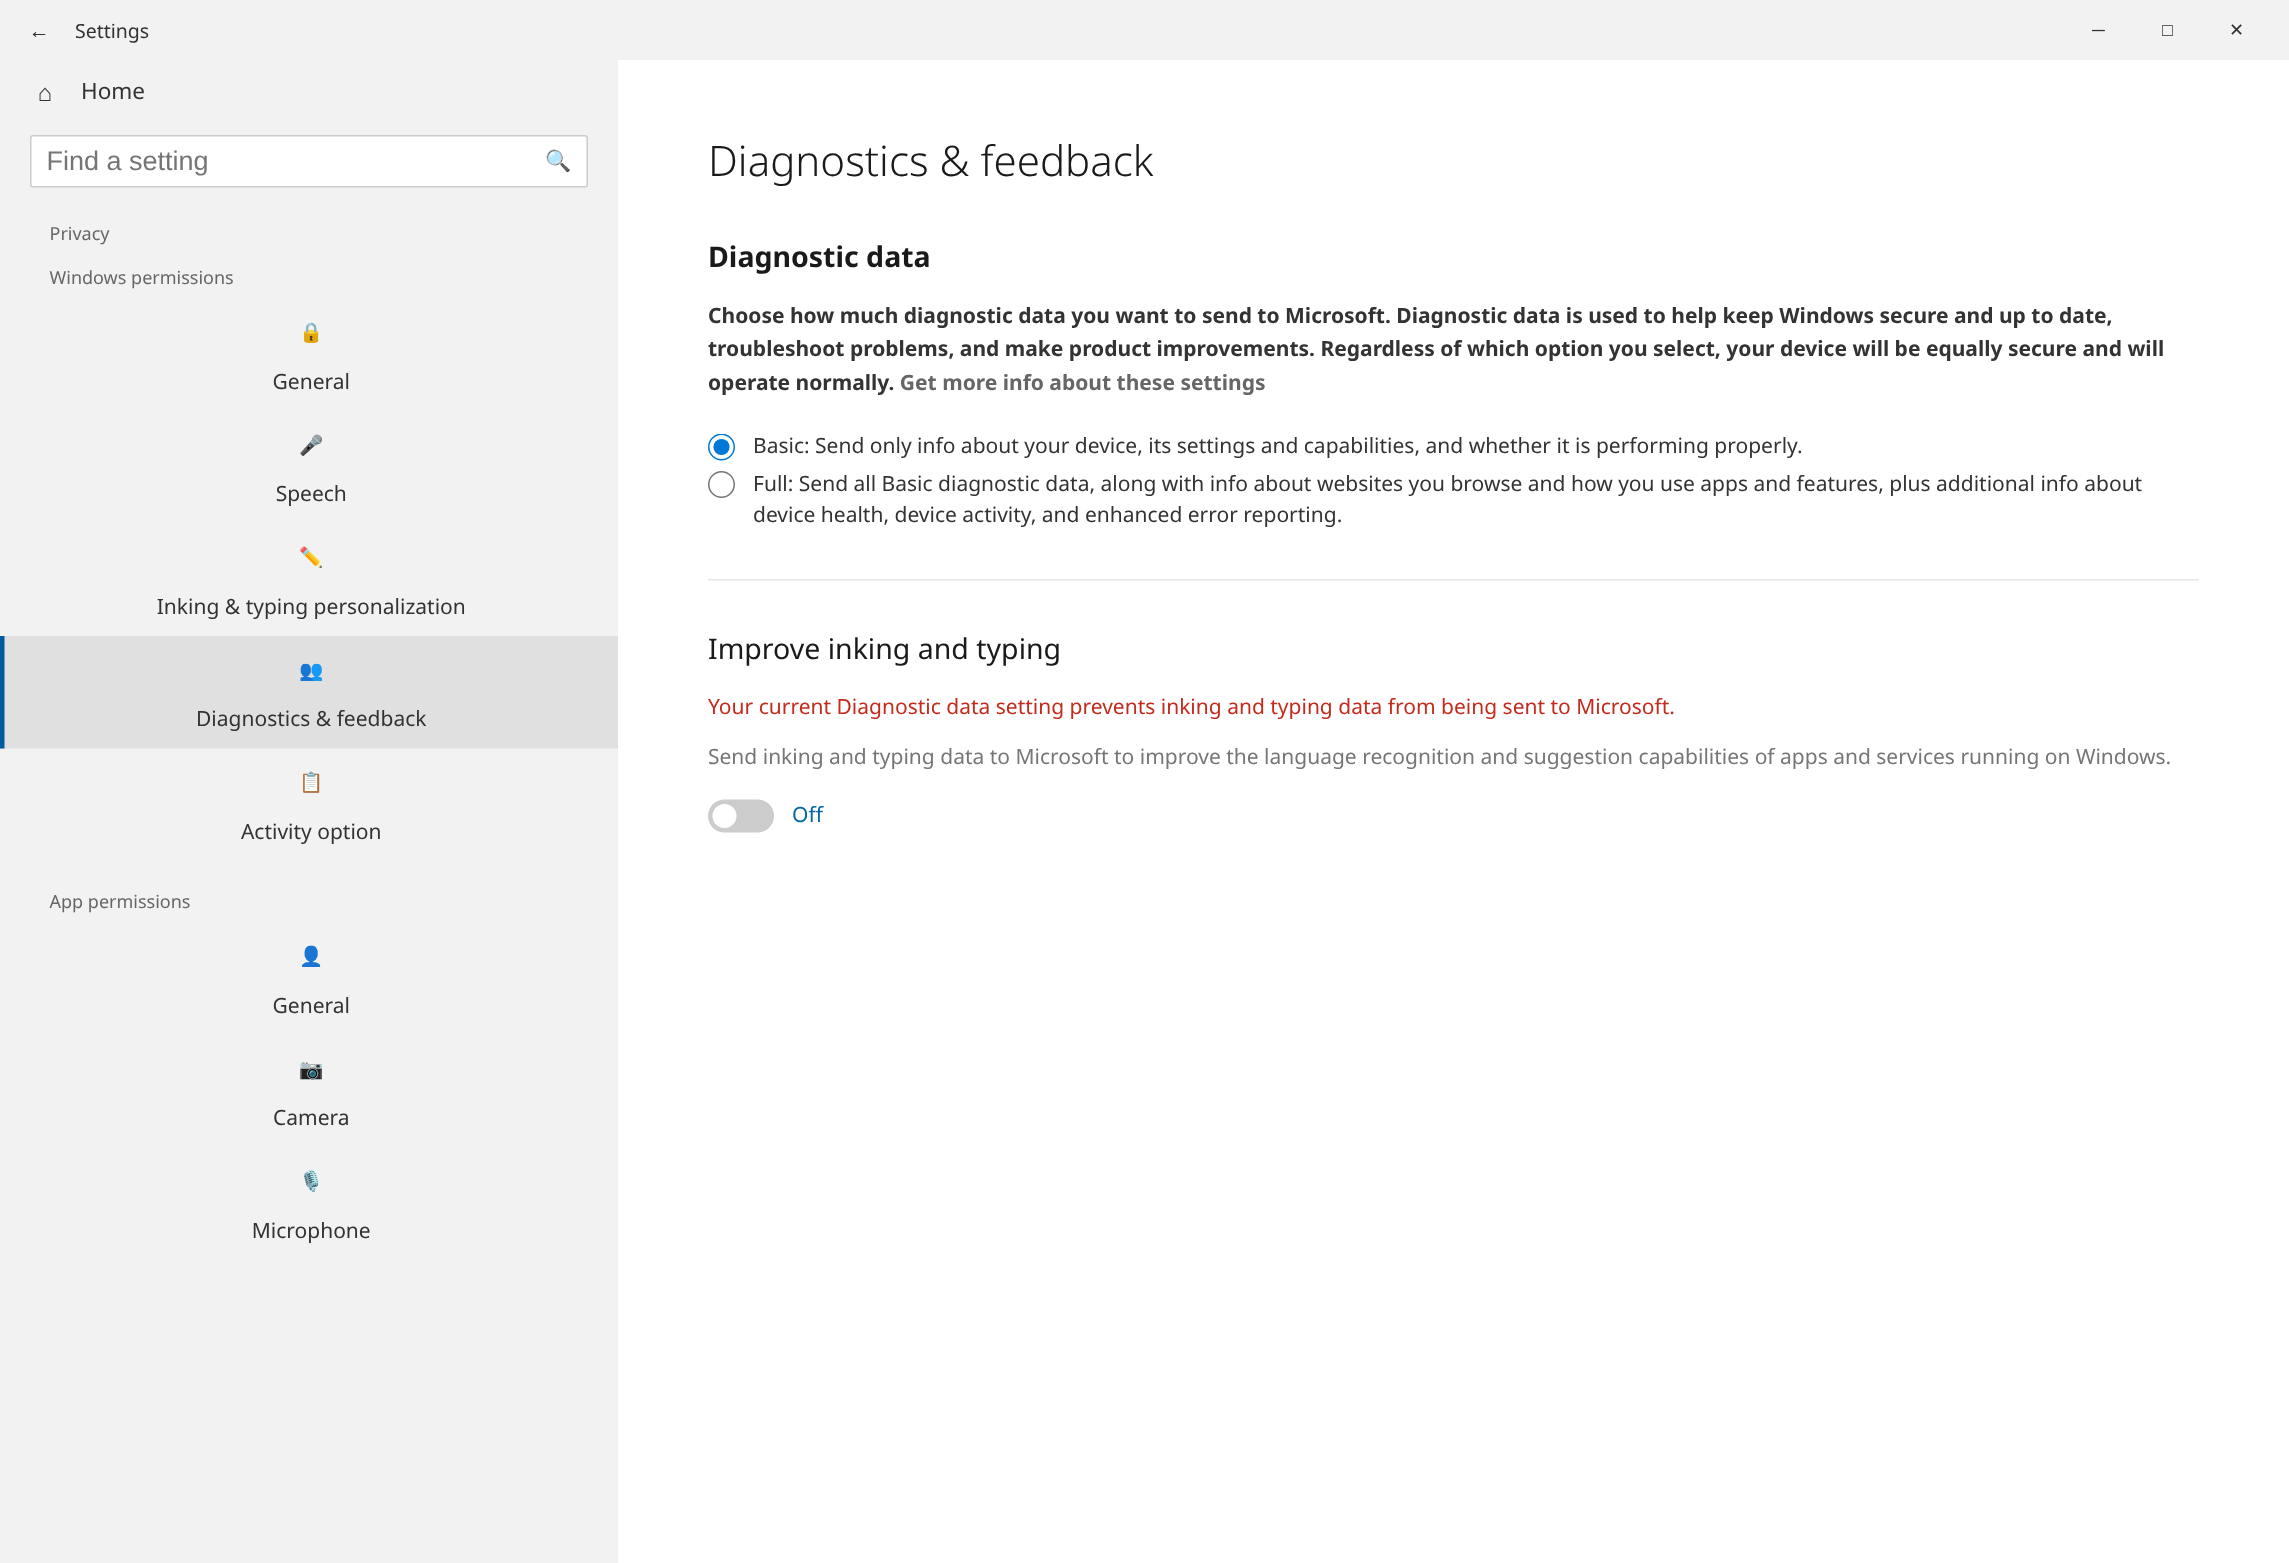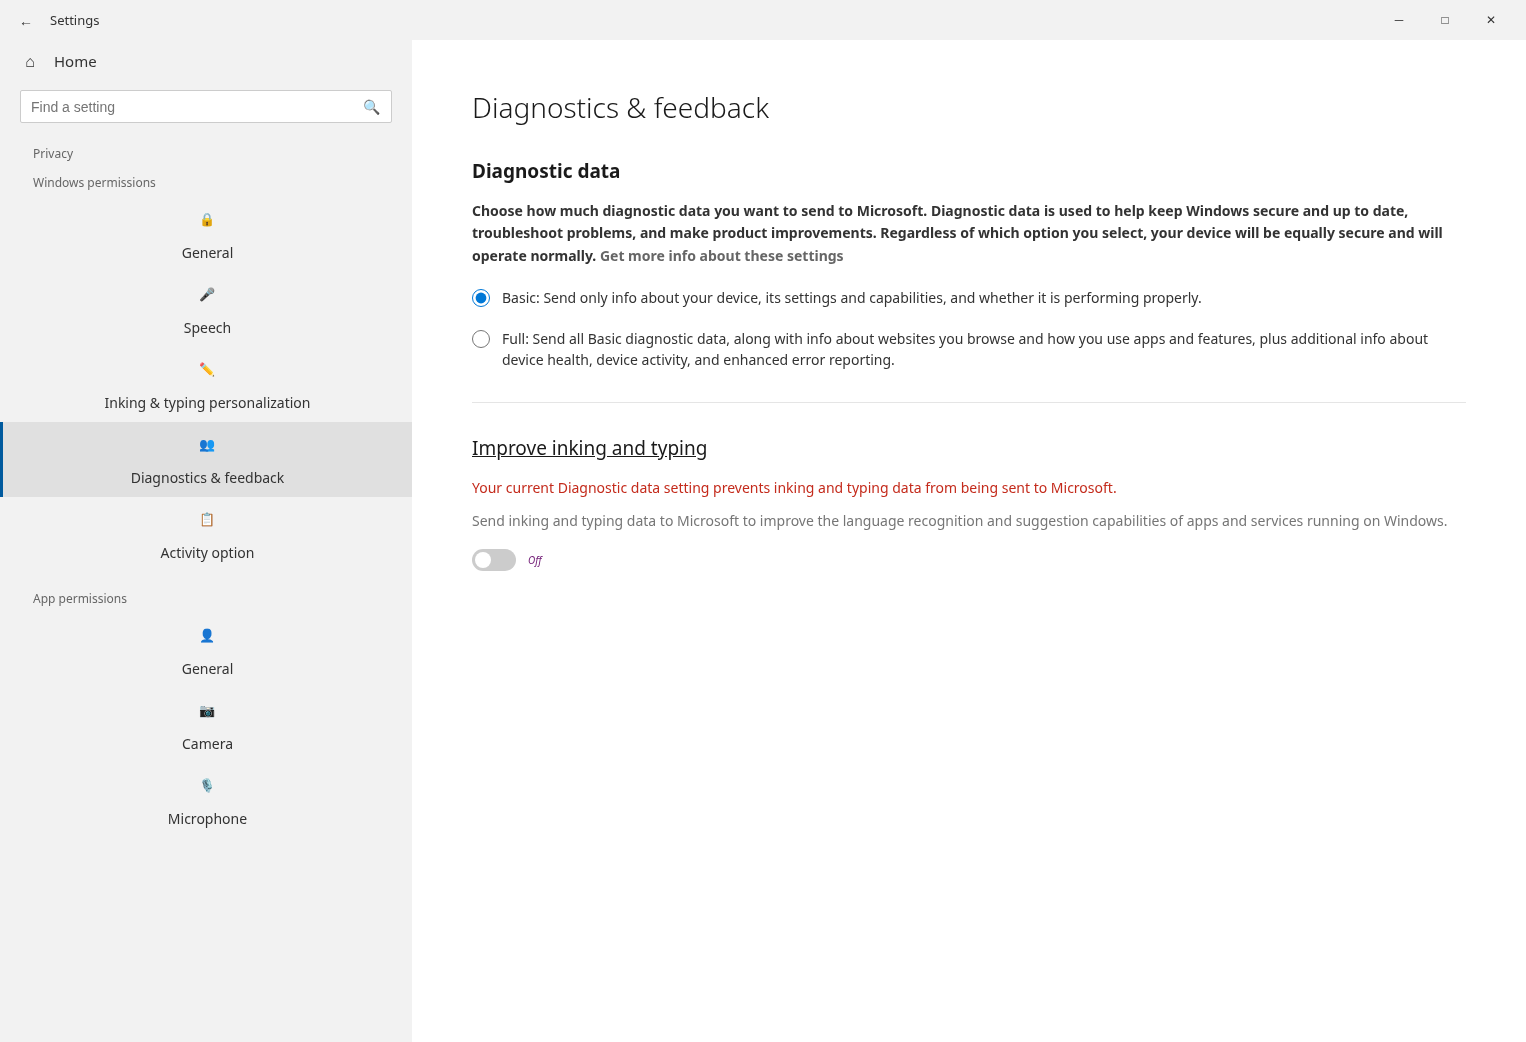--- a/index.html
+++ b/index.html
@@ -90,21 +90,21 @@
       align-items: center;
       background: white;
       border: 1px solid #ccc;
       border-radius: 2px;
       padding: 6px 10px;
       gap: 8px;
     }
     .search-box input {
       border: none;
       outline: none;
-      font-size: 14px;
+      font-size: 18px;
       color: #be185d;
       flex: 1;
       background: transparent;
     }
     .search-icon-btn {
       color: #666;
       font-size: 14px;
       cursor: pointer;
     }
 
@@ -171,21 +171,21 @@
 
     .link-text {
       color: #666;
       text-decoration: none;
     }
 
     .radio-group {
       margin-top: 20px;
       display: flex;
       flex-direction: column;
-      gap: 20px;
+      gap: 4px;
     }
 
     .radio-option {
       display: flex;
       align-items: flex-start;
       gap: 12px;
     }
 
     .radio-option input[type="radio"] {
       width: 18px;
@@ -206,21 +206,20 @@
       height: 1px;
       background: #e5e5e5;
       margin: 32px 0;
     }
 
     .section-title-2 {
       font-size: 19px;
       font-weight: 400;
       color: #1a1a1a;
       margin-bottom: 16px;
-      text-decoration: underline;
     }
 
     .warning-text {
       font-size: 14px;
       color: #c42b1c;
       margin-bottom: 12px;
       line-height: 1.5;
     }
 
     .muted-text {
@@ -252,23 +251,22 @@
       height: 16px;
       background: white;
       border-radius: 50%;
       position: absolute;
       top: 3px;
       left: 3px;
       transition: left 0.2s;
     }
 
     .toggle-label {
-      font-size: 10px;
-      color: #701a75;
-      font-style: italic;
+      font-size: 14px;
+      color: #0369a1;
     }
     .icon-lock::before { content: '🔒'; font-size: 13px; }
     .icon-speech::before { content: '🎤'; font-size: 13px; }
     .icon-ink::before { content: '✏️'; font-size: 13px; }
     .icon-diag::before { content: '👥'; font-size: 13px; }
     .icon-activity::before { content: '📋'; font-size: 13px; }
     .icon-location::before { content: '👤'; font-size: 13px; }
     .icon-camera::before { content: '📷'; font-size: 13px; }
     .icon-mic::before { content: '🎙️'; font-size: 13px; }
   </style>

